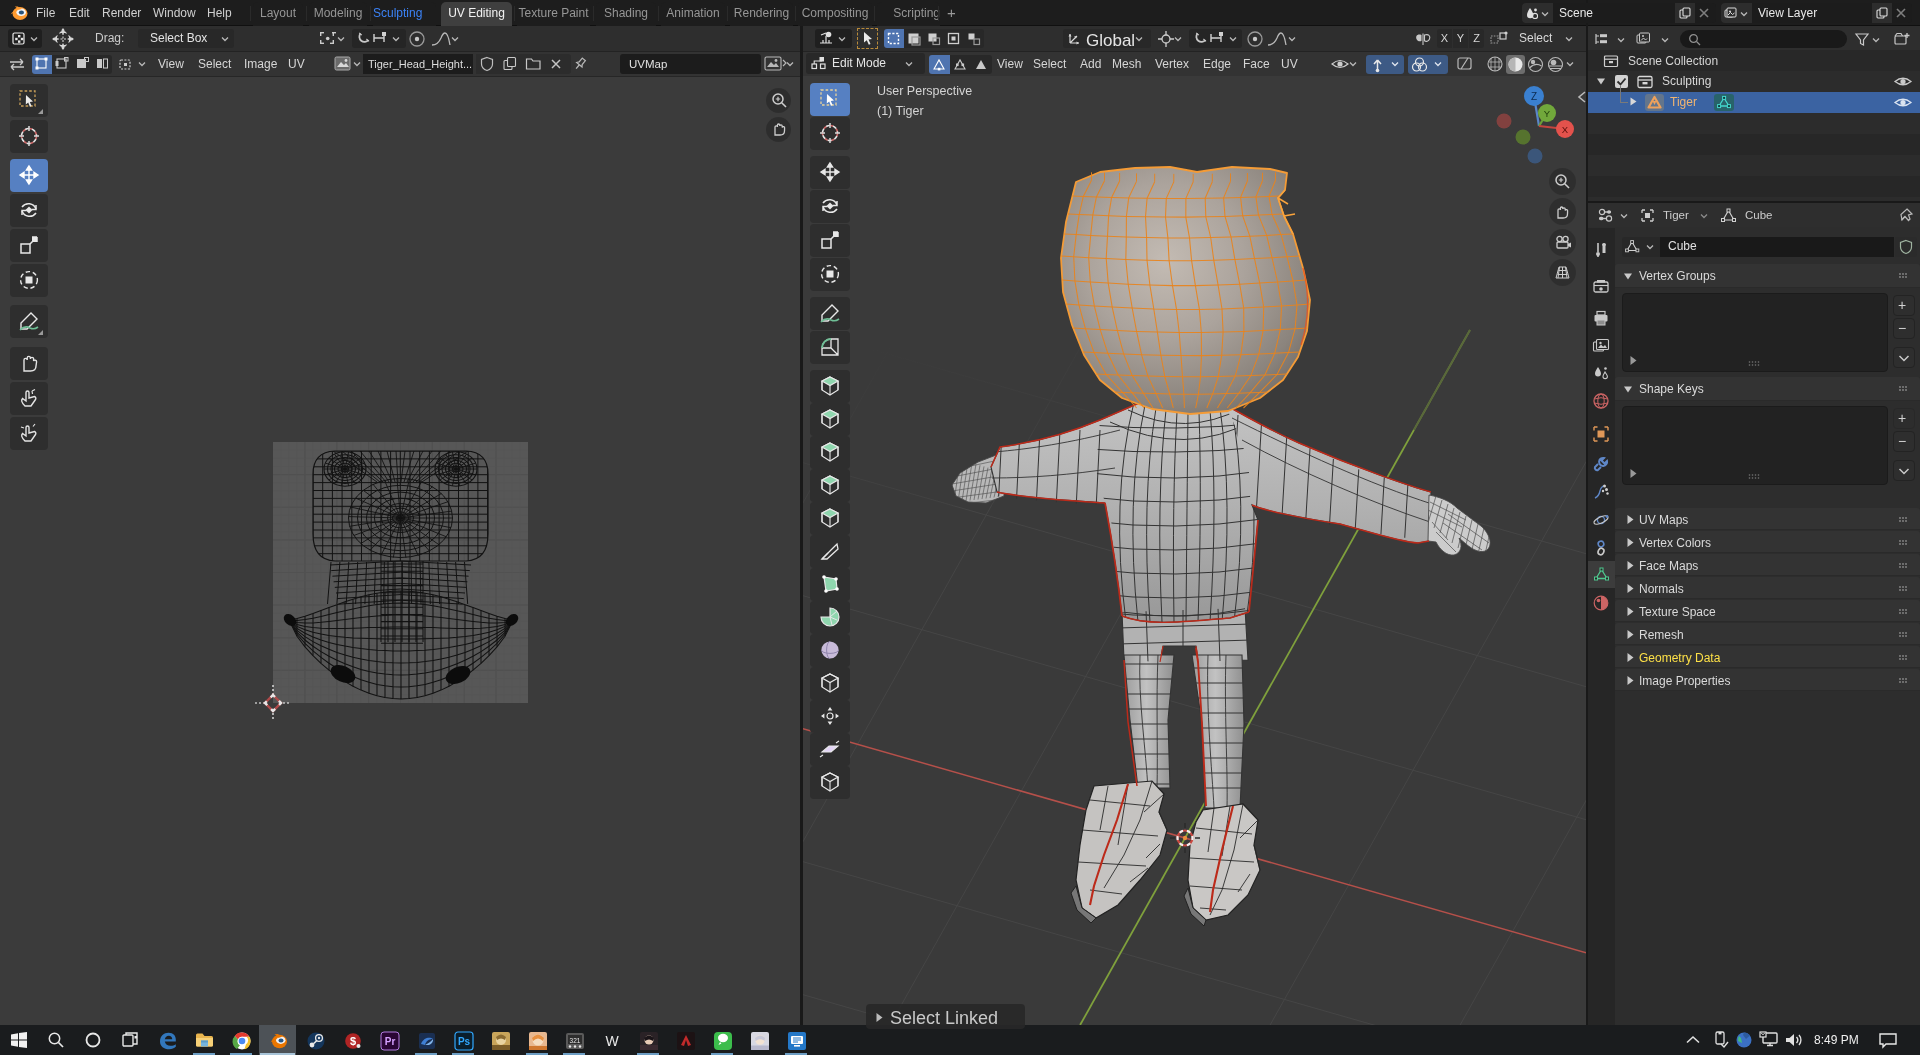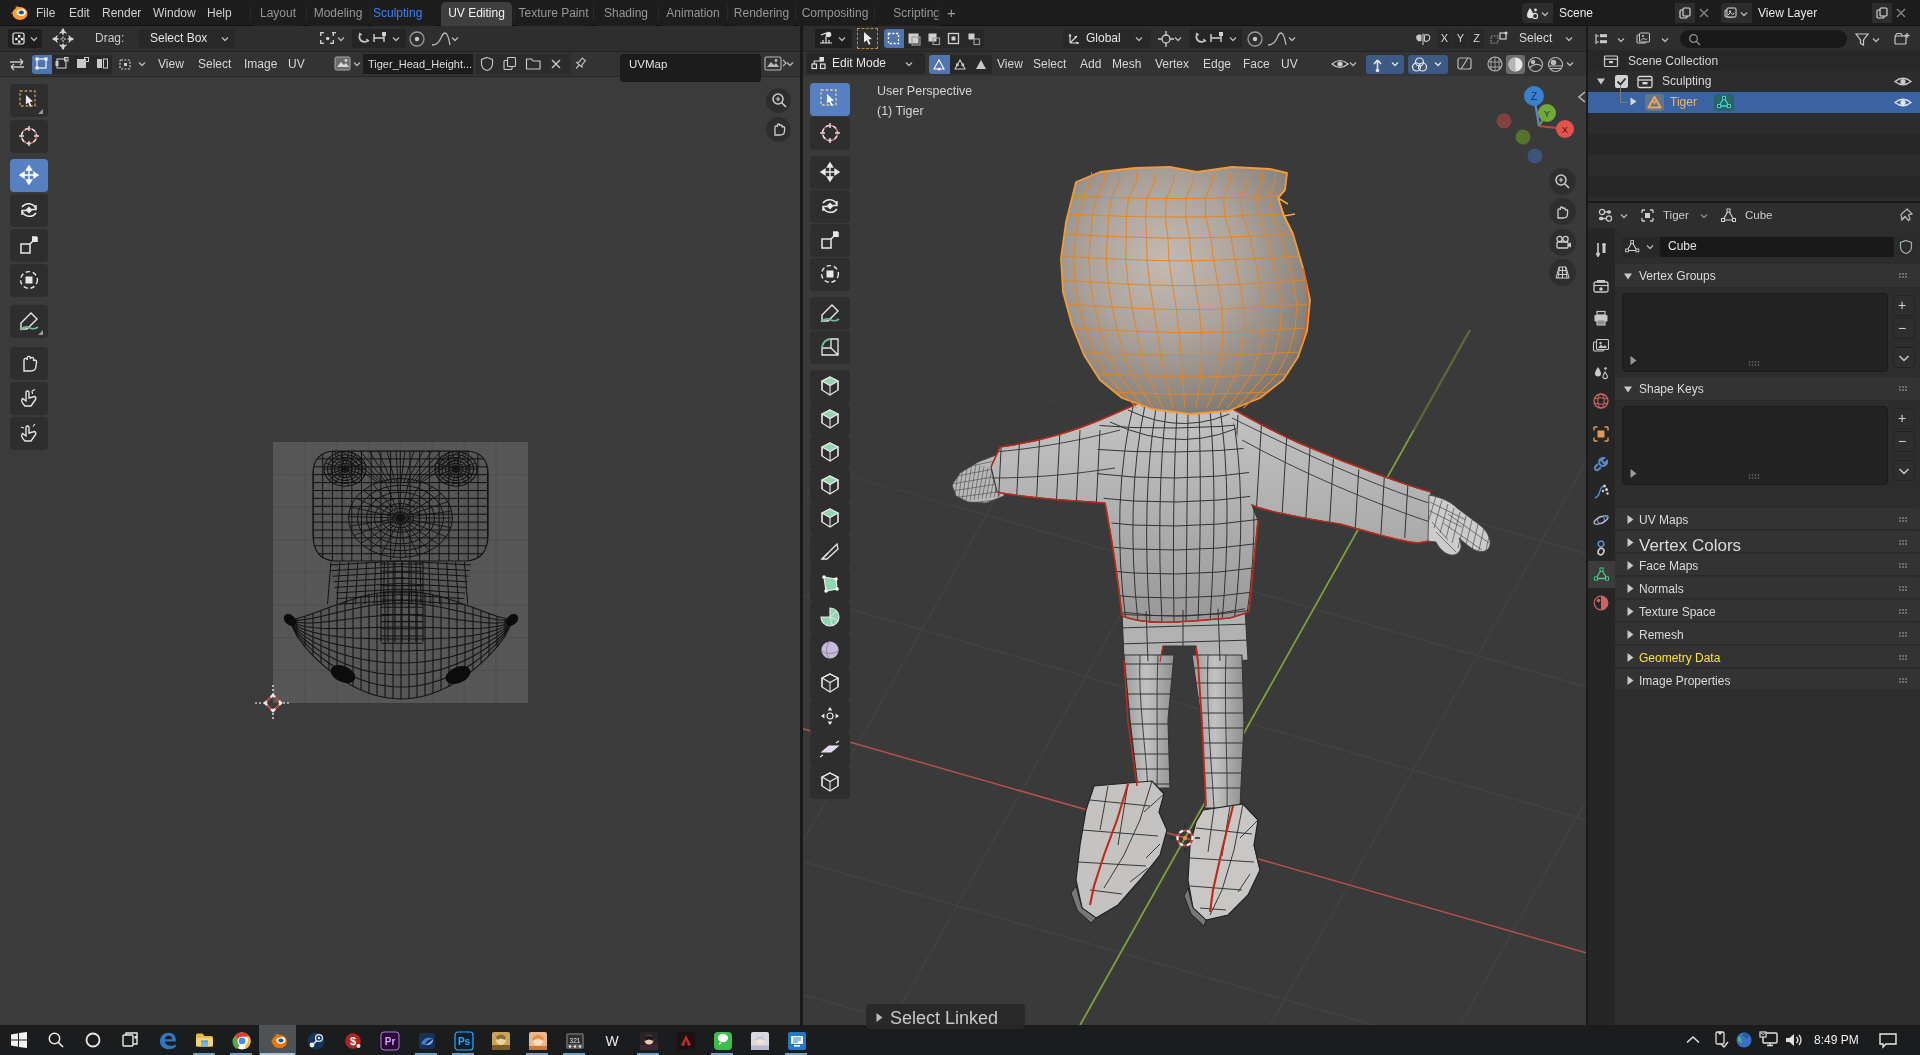--- a/index.html
+++ b/index.html
@@ -179,21 +179,21 @@
     <div style="position:absolute;left:964px;top:29px;width:20px;height:19px;background:#282828;border-radius:0 3px 3px 0"></div>
     <svg style="position:absolute;left:967px;top:32px" width="14" height="14" viewBox="0 0 14 14">
       <rect x="1.5" y="1.5" width="6" height="6" fill="#cfcfcf"></rect>
       <rect x="7" y="7" width="5.5" height="5.5" fill="none" stroke="#9a9a9a" stroke-width="1.2"></rect>
     </svg>
     <div style="position:absolute;left:1063px;top:29px;width:88px;height:19px;background:#282828;border-radius:3px"></div>
     <svg style="position:absolute;left:1067px;top:31px" width="15" height="15" viewBox="0 0 15 15">
       <path d="M3 12 V3 M3 12 H12 M3 12 L10 5" stroke="#d8d8d8" stroke-width="1.2" fill="none"></path>
       <path d="M3 3 l-1.5 2.5 h3 Z M12 12 l-2.5-1.5 v3 Z M10 5 l-3 .5 2 2Z" fill="#d8d8d8"></path>
     </svg>
-    <div style="position:absolute;left:1086px;top:31px;font-size:12px;color:#e4e4e4;font-weight:normal;white-space:nowrap;">Global</div>
+    <div style="position:absolute;left:1086px;top:31px;font-size:17px;color:#e4e4e4;font-weight:normal;white-space:nowrap;">Global</div>
     <svg style="position:absolute;left:1135px;top:35px" width="8" height="8" viewBox="0 0 8 8">
       <path d="M1 2.5 L4 5.5 L7 2.5" stroke="#b8b8b8" stroke-width="1.3" fill="none"></path>
     </svg>
     <svg style="position:absolute;left:1157px;top:30px" width="18" height="18" viewBox="0 0 18 18">
       <circle cx="9" cy="9" r="4" fill="none" stroke="#cfcfcf" stroke-width="1.3"></circle>
       <path d="M9 1 v4 M9 13 v4 M1 9 h4 M13 9 h4" stroke="#cfcfcf" stroke-width="1.3"></path>
     </svg>
     <svg style="position:absolute;left:1174px;top:35px" width="8" height="8" viewBox="0 0 8 8">
       <path d="M1 2.5 L4 5.5 L7 2.5" stroke="#b8b8b8" stroke-width="1.3" fill="none"></path>
     </svg>
@@ -295,21 +295,21 @@
     </svg>
     <svg style="position:absolute;left:549px;top:57px" width="14" height="14" viewBox="0 0 14 14">
       <path d="M3 3 L11 11 M11 3 L3 11" stroke="#c4c4c4" stroke-width="1.5"></path>
     </svg>
     <svg style="position:absolute;left:572px;top:56px" width="16" height="16" viewBox="0 0 16 16">
       <g transform="rotate(40 8 8)">
         <path d="M6 2 h4 v5 l1.5 2 h-7 L6 7 Z" fill="none" stroke="#b8b8b8" stroke-width="1.2"></path>
         <path d="M8 9 V14" stroke="#b8b8b8" stroke-width="1.3"></path>
       </g>
     </svg>
-    <div style="position:absolute;left:620px;top:54px;width:141px;height:28px;background:#1c1c1c;border-radius:3px;color:#e0e0e0;font-size:11.5px;padding-left:9px;line-height:20px">UVMap</div>
+    <div style="position:absolute;left:620px;top:54px;width:141px;height:20px;background:#1c1c1c;border-radius:3px;color:#e0e0e0;font-size:11.5px;padding-left:9px;line-height:20px">UVMap</div>
     <svg style="position:absolute;left:764px;top:55px" width="24" height="18" viewBox="0 0 24 18">
       <rect x="1" y="2" width="16" height="13" rx="1.5" fill="none" stroke="#b8b8b8" stroke-width="1.1"></rect>
       <path d="M3 12 l4-5 3 3 2-2 3 4 Z" fill="#b8b8b8"></path>
       <circle cx="12" cy="5.5" r="1.4" fill="#b8b8b8"></circle>
       <path d="M19 5 l3 3 -3 3" stroke="#b8b8b8" stroke-width="1.2" fill="none"></path>
     </svg>
     <svg style="position:absolute;left:786px;top:60px" width="8" height="8" viewBox="0 0 8 8">
       <path d="M1 2.5 L4 5.5 L7 2.5" stroke="#b8b8b8" stroke-width="1.3" fill="none"></path>
     </svg>
     <div style="position:absolute;left:806px;top:53px;width:119px;height:21px;background:#282828;border-radius:3px"></div>
@@ -673,21 +673,21 @@
       <circle cx="2" cy="5" r="0.9" fill="#8a8a8a"></circle>
       <circle cx="5" cy="2" r="0.9" fill="#8a8a8a"></circle>
       <circle cx="5" cy="5" r="0.9" fill="#8a8a8a"></circle>
       <circle cx="8" cy="2" r="0.9" fill="#8a8a8a"></circle>
       <circle cx="8" cy="5" r="0.9" fill="#8a8a8a"></circle>
     </svg>
     <div style="position:absolute;left:1615px;top:531px;width:305px;height:22px;background:#333333;border-radius:3px 3px 0 0;border-bottom:1px solid #2a2a2a"></div>
     <svg style="position:absolute;left:1625px;top:537px" width="10" height="11" viewBox="0 0 10 11">
       <path d="M2.5 1 L8.5 5.5 L2.5 10 Z" fill="#c9c9c9"></path>
     </svg>
-    <div style="position:absolute;left:1639px;top:536px;font-size:17px;color:#dadada;font-weight:normal;white-space:nowrap;">Vertex Colors</div>
+    <div style="position:absolute;left:1639px;top:536px;font-size:12px;color:#dadada;font-weight:normal;white-space:nowrap;">Vertex Colors</div>
     <svg style="position:absolute;left:1898px;top:539px" width="12" height="9" viewBox="0 0 12 9">
       <circle cx="2" cy="2" r="0.9" fill="#8a8a8a"></circle>
       <circle cx="2" cy="5" r="0.9" fill="#8a8a8a"></circle>
       <circle cx="5" cy="2" r="0.9" fill="#8a8a8a"></circle>
       <circle cx="5" cy="5" r="0.9" fill="#8a8a8a"></circle>
       <circle cx="8" cy="2" r="0.9" fill="#8a8a8a"></circle>
       <circle cx="8" cy="5" r="0.9" fill="#8a8a8a"></circle>
     </svg>
     <div style="position:absolute;left:1615px;top:554px;width:305px;height:22px;background:#333333;border-radius:3px 3px 0 0;border-bottom:1px solid #2a2a2a"></div>
     <svg style="position:absolute;left:1625px;top:560px" width="10" height="11" viewBox="0 0 10 11">

